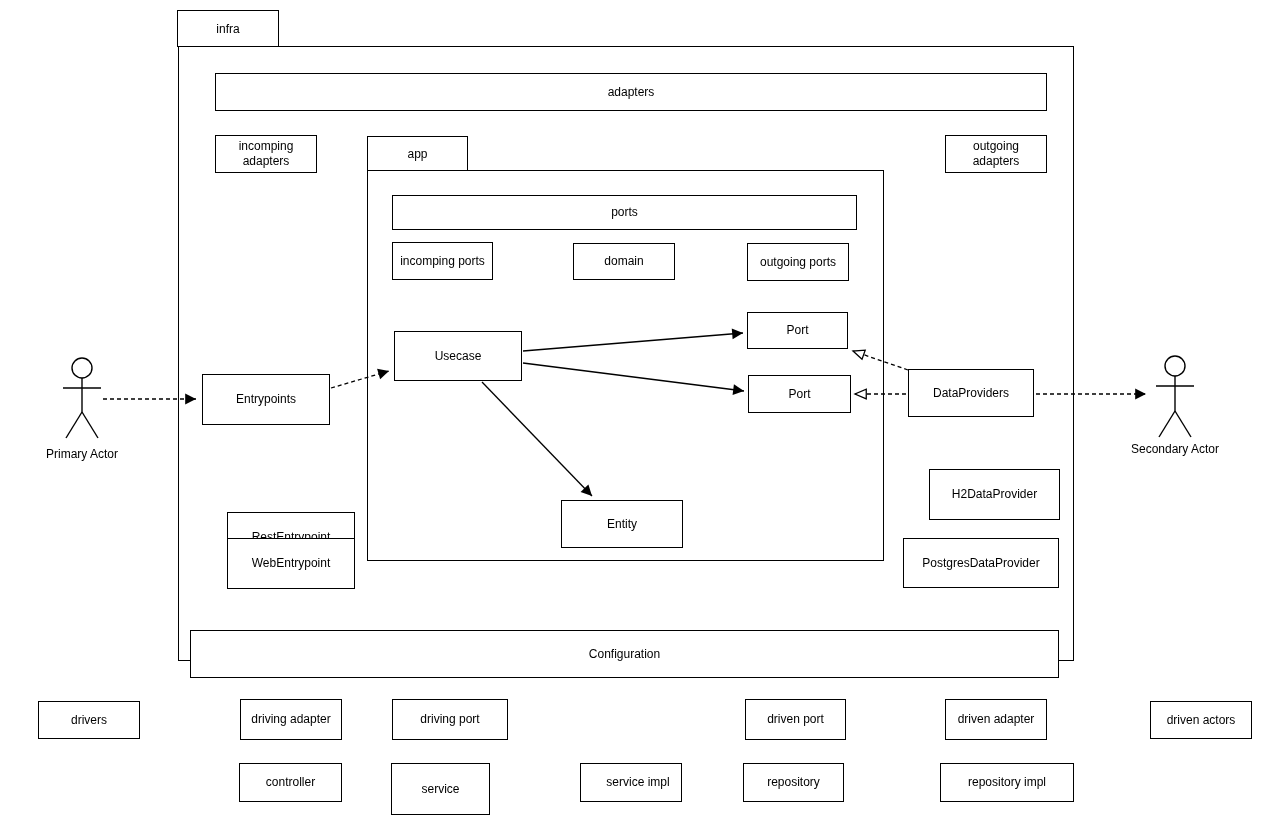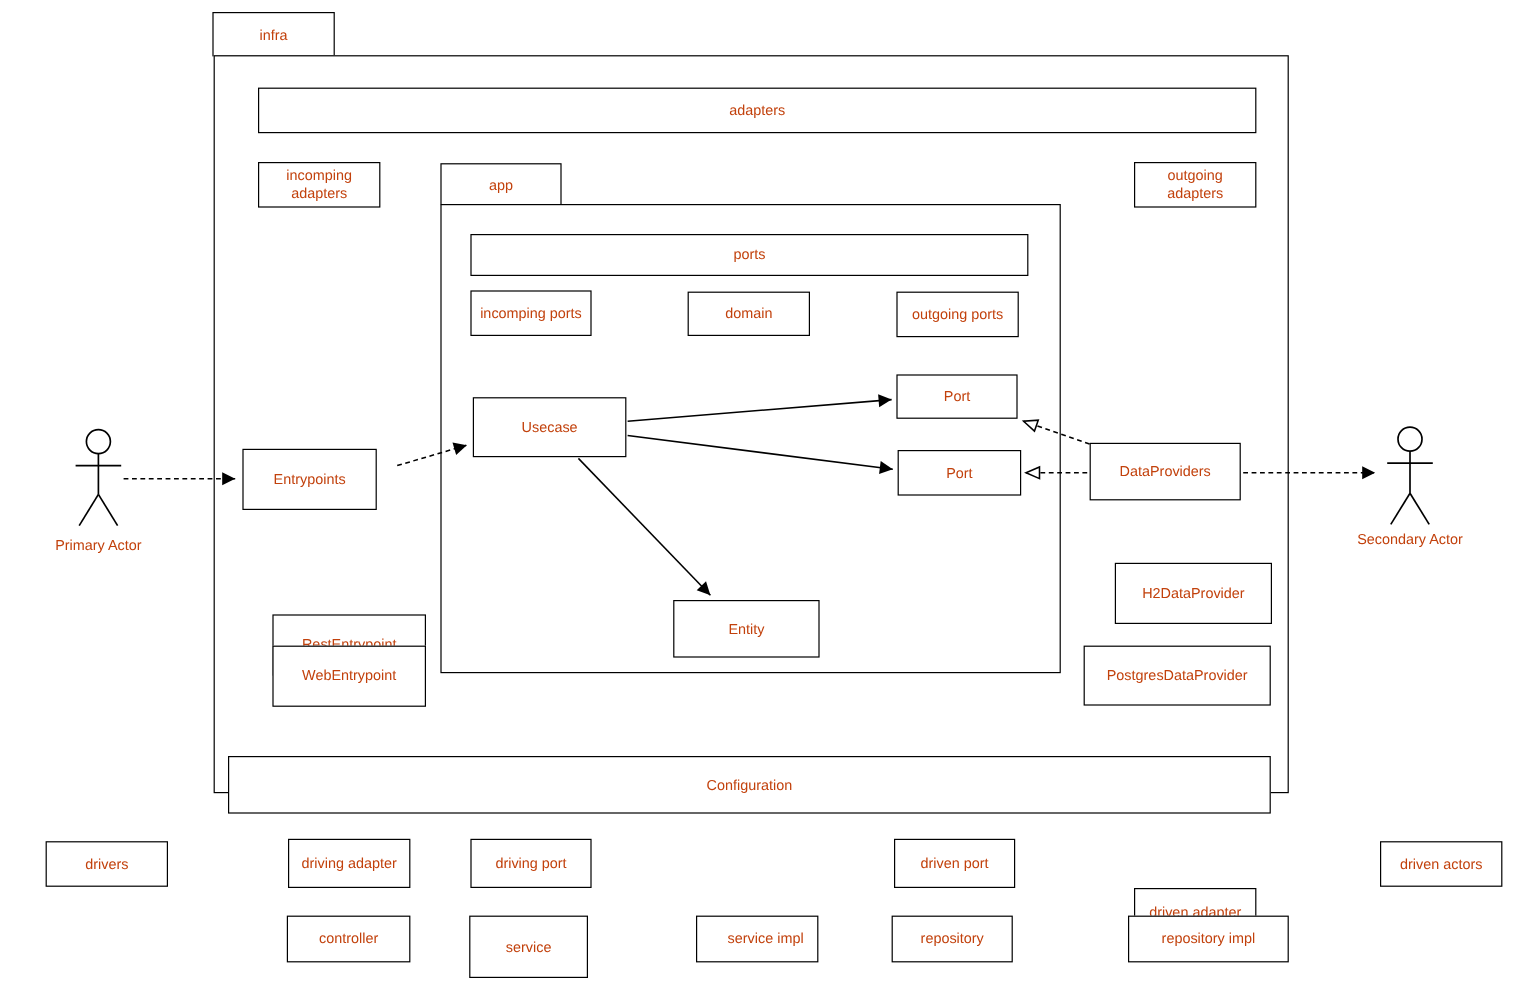--- a/index.html
+++ b/index.html
@@ -2,21 +2,21 @@
 <html><head>
 <meta charset="utf-8">
 <style>
   html,body{margin:0;padding:0;background:#ffffff;}
   #canvas{
     position:relative;
     width:1266px;height:821px;
     background:#ffffff;
     font-family:"Liberation Sans", sans-serif;
     font-size:12px;
-    color:#c2410c;
+    color:#000000;
     overflow:hidden;
   }
   .box{
     position:absolute;
     box-sizing:border-box;
     background:#ffffff;
     border:1px solid #000000;
     display:flex;
     align-items:center;
     justify-content:center;
@@ -96,21 +96,21 @@
   <div class="box" style="left:747px;top:312px;width:101px;height:37px;">
     <span>Port</span>
   </div>
   <div class="box" style="left:748px;top:375px;width:103px;height:38px;">
     <span>Port</span>
   </div>
   <div class="box" style="left:561px;top:500px;width:122px;height:48px;">
     <span>Entity</span>
   </div>
 
-  <div class="box" style="left:202px;top:374px;width:112px;height:51px;">
+  <div class="box" style="left:202px;top:374px;width:128px;height:51px;">
     <span>Entrypoints</span>
   </div>
   <div class="box" style="left:227px;top:468px;width:128px;height:51px;margin-top:44px;">
     <span>RestEntrypoint</span>
   </div>
   <div class="box" style="left:227px;top:538px;width:128px;height:51px;">
     <span>WebEntrypoint</span>
   </div>
 
   <div class="box" style="left:908px;top:369px;width:126px;height:48px;">
@@ -129,27 +129,27 @@
 
   <div class="actor-label" style="left:42px;top:447px;width:80px;">Primary Actor</div>
   <div class="actor-label" style="left:1130px;top:442px;width:90px;">Secondary Actor</div>
 
   <div class="box" style="left:38px;top:701px;width:102px;height:38px;">
     <span>drivers</span>
   </div>
   <div class="box" style="left:240px;top:699px;width:102px;height:41px;">
     <span>driving adapter</span>
   </div>
-  <div class="box" style="left:392px;top:699px;width:101px;height:41px;">
+  <div class="box" style="left:392px;top:699px;width:116px;height:41px;">
     <span>driving port</span>
   </div>
   <div class="box" style="left:745px;top:699px;width:101px;height:41px;">
     <span>driven port</span>
   </div>
-  <div class="box" style="left:945px;top:699px;width:102px;height:41px;margin-top:41px;">
+  <div class="box" style="left:945px;top:699px;width:102px;height:41px;">
     <span>driven adapter</span>
   </div>
   <div class="box" style="left:1150px;top:701px;width:102px;height:38px;">
     <span>driven actors</span>
   </div>
 
   <div class="box" style="left:239px;top:763px;width:103px;height:39px;">
     <span>controller</span>
   </div>
   <div class="box" style="left:391px;top:763px;width:99px;height:52px;">

